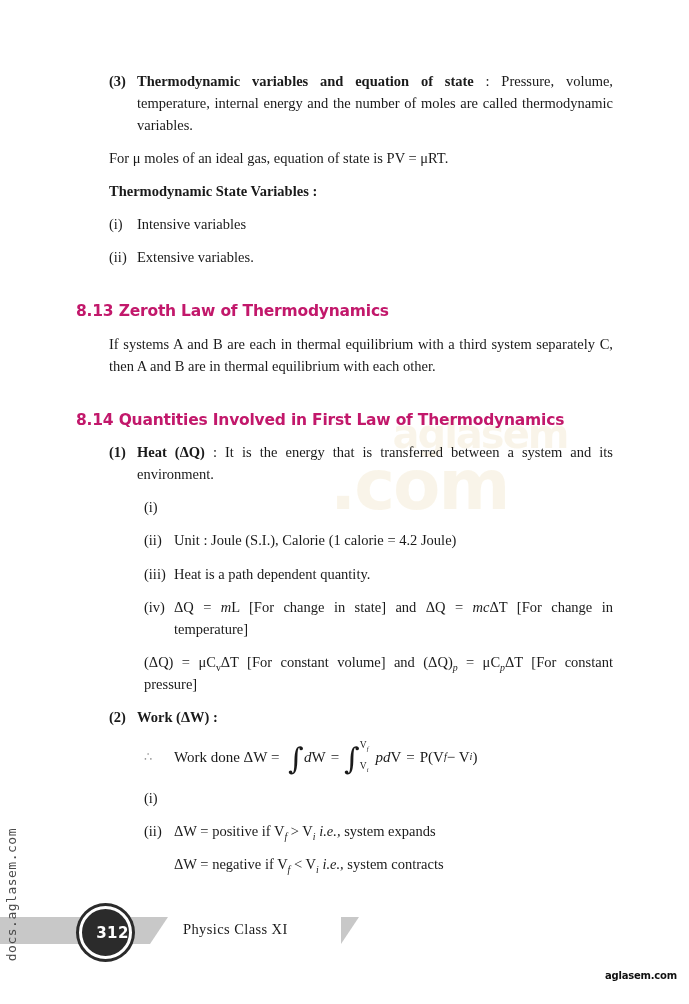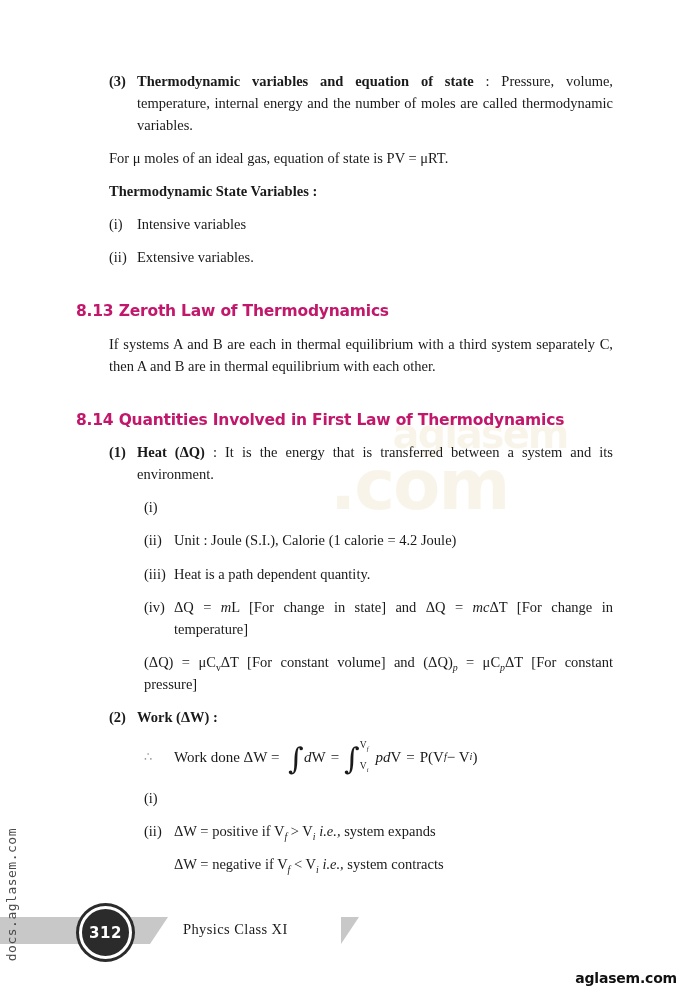--- a/index.html
+++ b/index.html
@@ -208,21 +208,21 @@
     left: 79px;
     top: 0px;
     width: 47px;
     height: 47px;
     border-radius: 50%;
     background: #2b2b2b;
     border: 3px solid #ffffff;
     box-shadow: 0 0 0 3px #2b2b2b;
     display: flex;
     align-items: center;
-    justify-content: center;
+    justify-content: flex-end;
   }
   .badge span {
     color: #ffffff;
     font-family: "DejaVu Sans", sans-serif;
     font-weight: bold;
     font-size: 15px;
     letter-spacing: 0.5px;
   }
   .foot-title {
     position: absolute;
@@ -242,21 +242,21 @@
     border-right: 18px solid transparent;
   }
 
   #brand {
     position: absolute;
     right: 12px;
     top: 970px;
     z-index: 3;
     font-family: "DejaVu Sans", sans-serif;
     font-weight: bold;
-    font-size: 14px;
+    font-size: 10px;
     color: #111111;
     letter-spacing: -0.2px;
   }
 </style>
 </head>
 <body>
 
 <div id="watermark">
   <div class="wm-text wm-top">aglasem</div>
   <div class="wm-text">.com</div>

